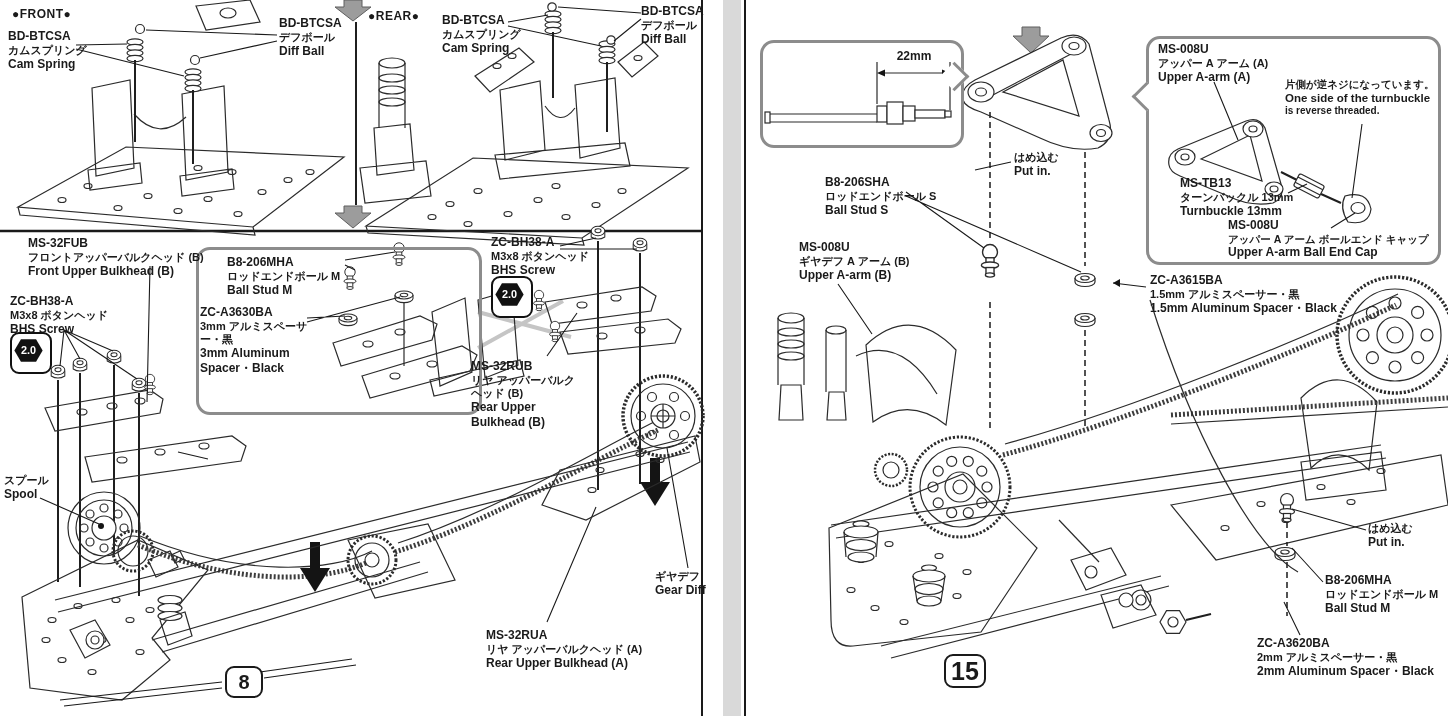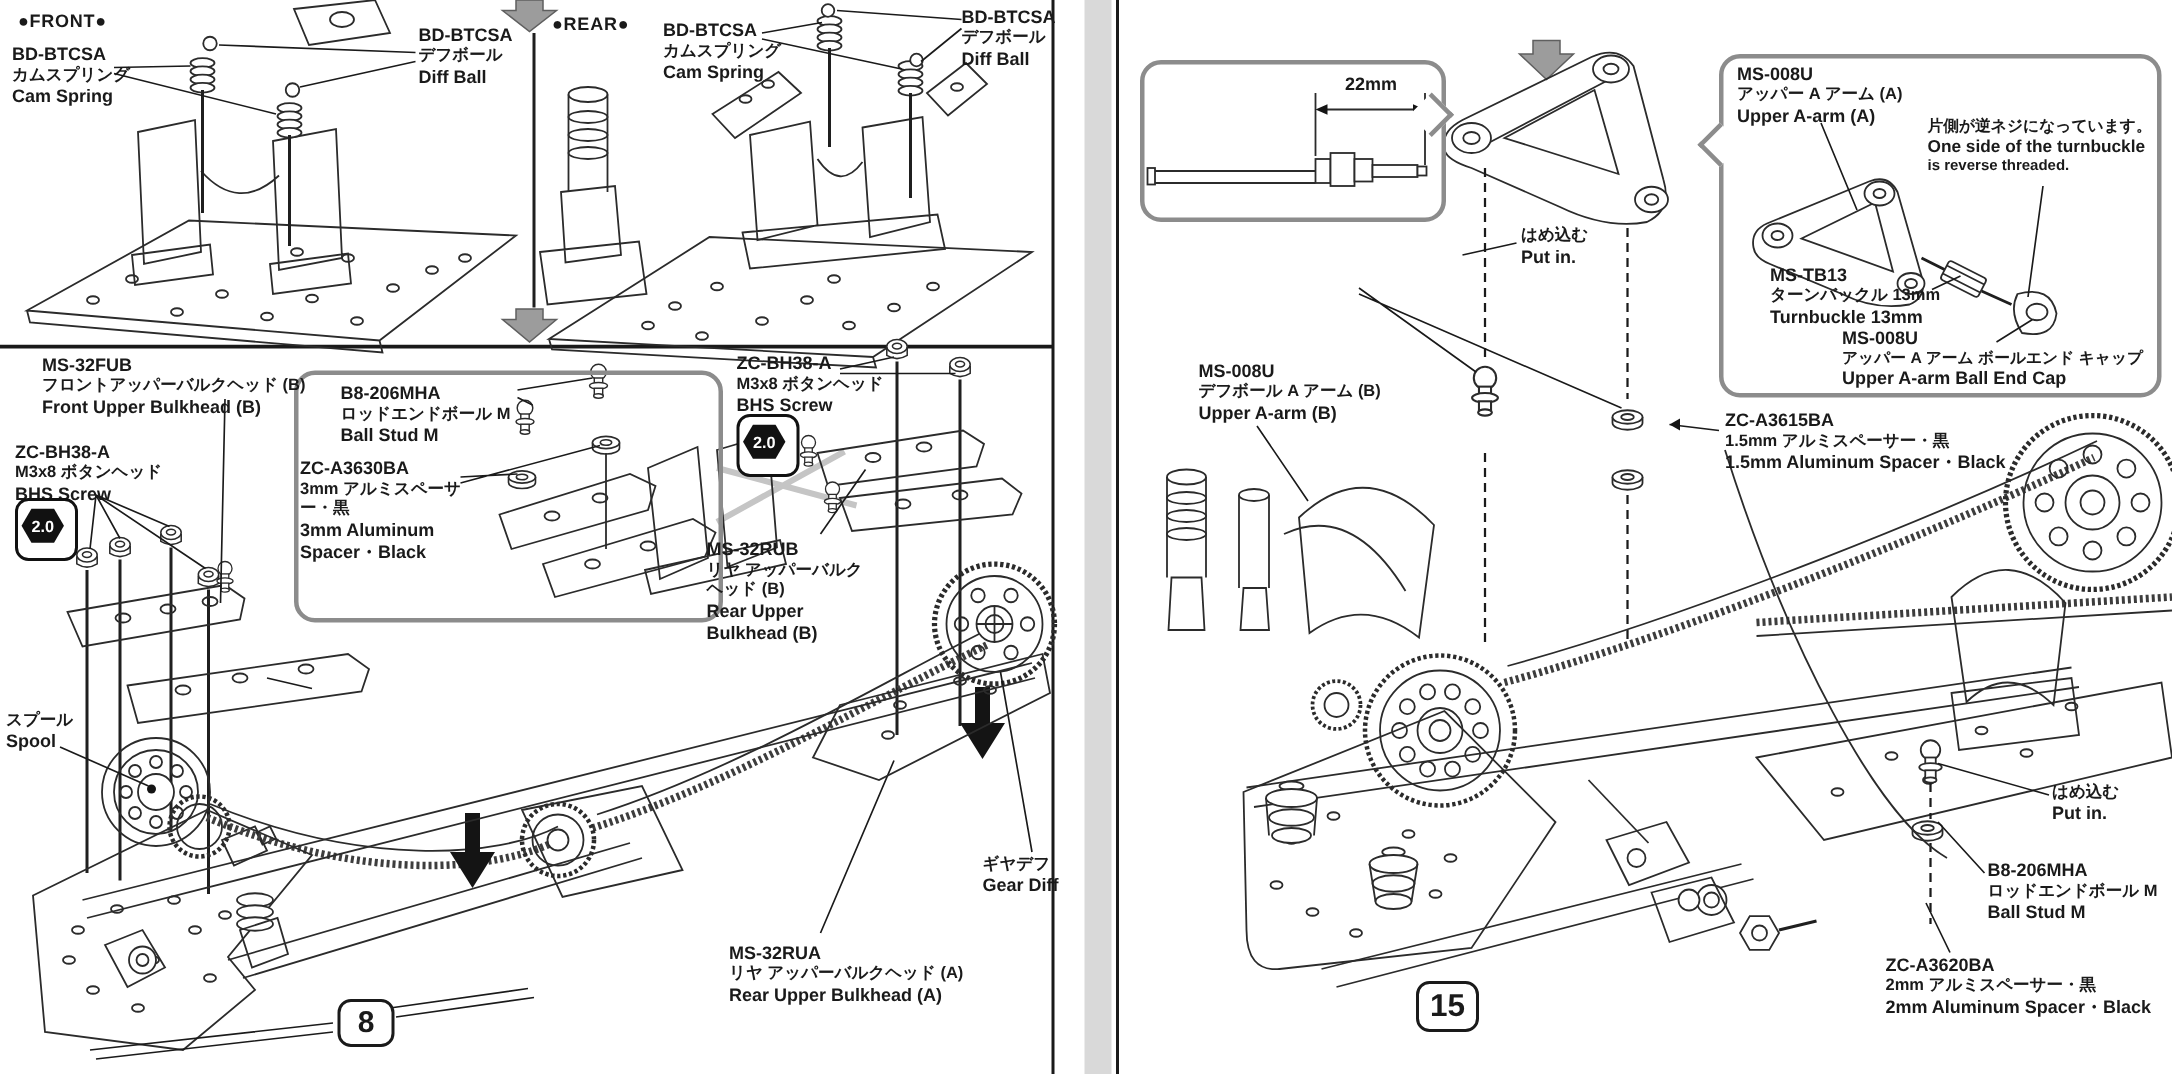--- a/index.html
+++ b/index.html
@@ -520,23 +520,28 @@
     </div>
     <div class="plabel" style="left:1228px;top:218px">
       <div class="code">MS-008U</div>
       <div class="jp" style="font-size:10.5px">アッパー A アーム ボールエンド キャップ</div>
       <div class="en">Upper A-arm Ball End Cap</div>
     </div>
     <div class="plabel" style="left:1014px;top:151px">
       <div class="jp">はめ込む</div>
       <div class="en">Put in.</div>
     </div>
+    <div class="plabel" style="left:825px;top:175px">
+      <div class="code">B8-206SHA</div>
+      <div class="jp">ロッドエンドボール S</div>
+      <div class="en">Ball Stud S</div>
+    </div>
     <div class="plabel" style="left:799px;top:240px">
       <div class="code">MS-008U</div>
-      <div class="jp">デフボール A アーム (B)</div>
+      <div class="jp">ギヤデフ A アーム (B)</div>
       <div class="en">Upper A-arm (B)</div>
     </div>
     <div class="plabel" style="left:1150px;top:273px">
       <div class="code">ZC-A3615BA</div>
       <div class="jp">1.5mm アルミスペーサー・黒</div>
       <div class="en">1.5mm Aluminum Spacer・Black</div>
     </div>
     <div class="plabel" style="left:1368px;top:522px">
       <div class="jp">はめ込む</div>
       <div class="en">Put in.</div>
@@ -544,15 +549,15 @@
     <div class="plabel" style="left:1325px;top:573px">
       <div class="code">B8-206MHA</div>
       <div class="jp">ロッドエンドボール M</div>
       <div class="en">Ball Stud M</div>
     </div>
     <div class="plabel" style="left:1257px;top:636px">
       <div class="code">ZC-A3620BA</div>
       <div class="jp">2mm アルミスペーサー・黒</div>
       <div class="en">2mm Aluminum Spacer・Black</div>
     </div>
-    <div class="stepbadge" style="left:944px;top:654px;width:38px;height:30px;font-size:21px">15</div>
+    <div class="stepbadge" style="left:944px;top:654px;width:38px;height:30px;font-size:25px">15</div>
   </div>
 </div>
 
 </body></html>

